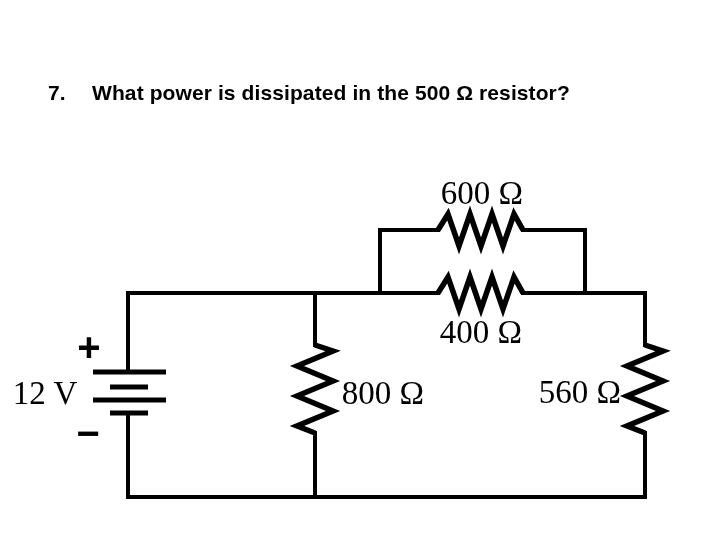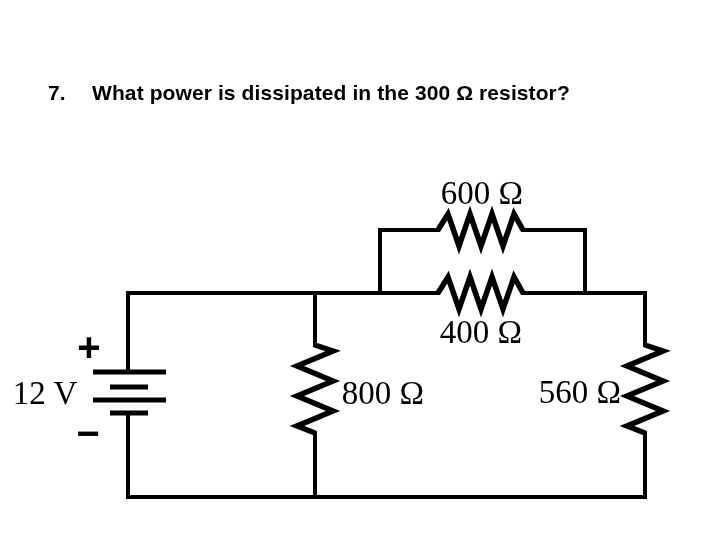--- a/index.html
+++ b/index.html
@@ -70,21 +70,21 @@
     fill: #000000;
   }
 </style>
 </head>
 <body>
 
 <div class="page">
 
   <div class="question">
     <span class="qnum">7.</span>
-    <span>What power is dissipated in the 300 Ω resistor?</span>
+    <span>What power is dissipated in the 500 Ω resistor?</span>
   </div>
 
   <svg class="circuit-svg" viewBox="0 0 718 544" xmlns="http://www.w3.org/2000/svg">
 
     <polyline class="wire" points="128,372 128,293 438,293"></polyline>
     <polyline class="wire" points="523,293 645,293 645,345"></polyline>
     <polyline class="wire" points="645,433 645,497 128,497 128,413"></polyline>
 
     <polyline class="wire" points="315,293 315,345"></polyline>
     <polyline class="wire" points="315,433 315,497"></polyline>

